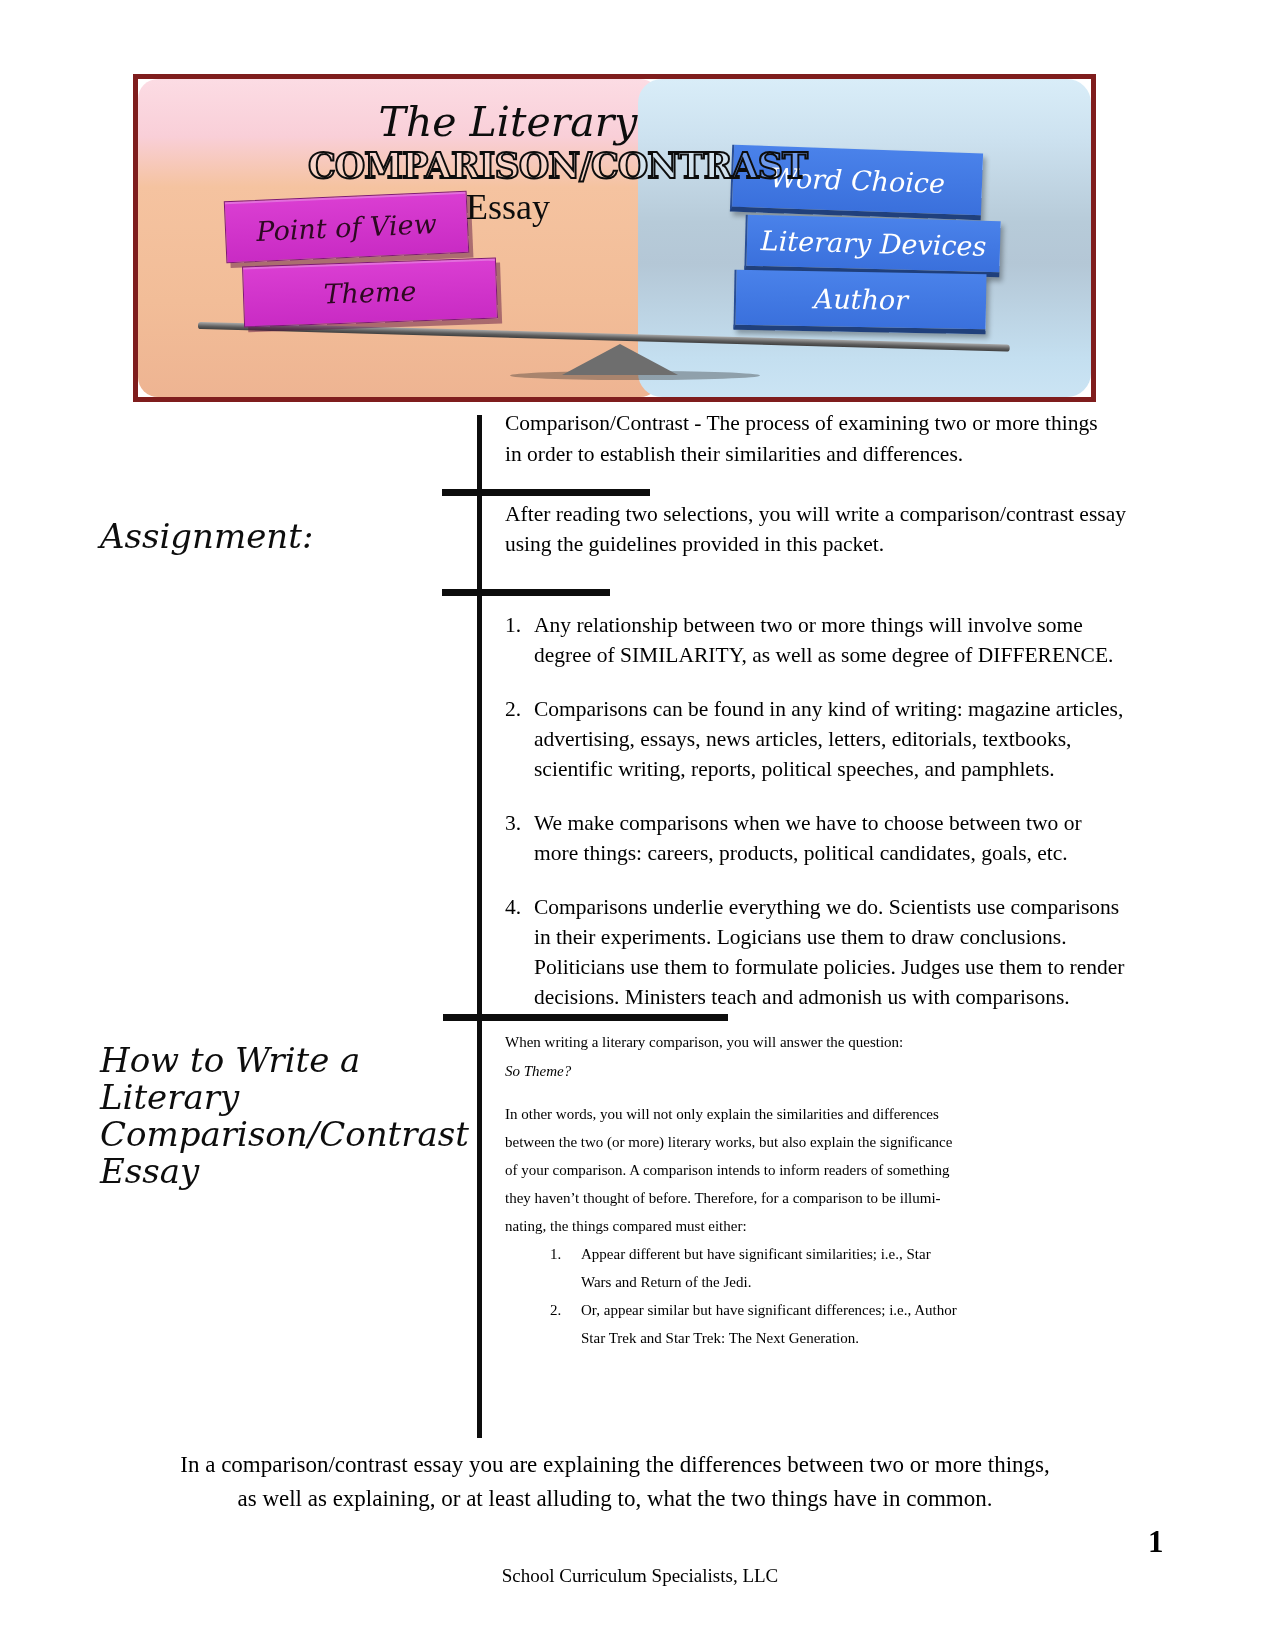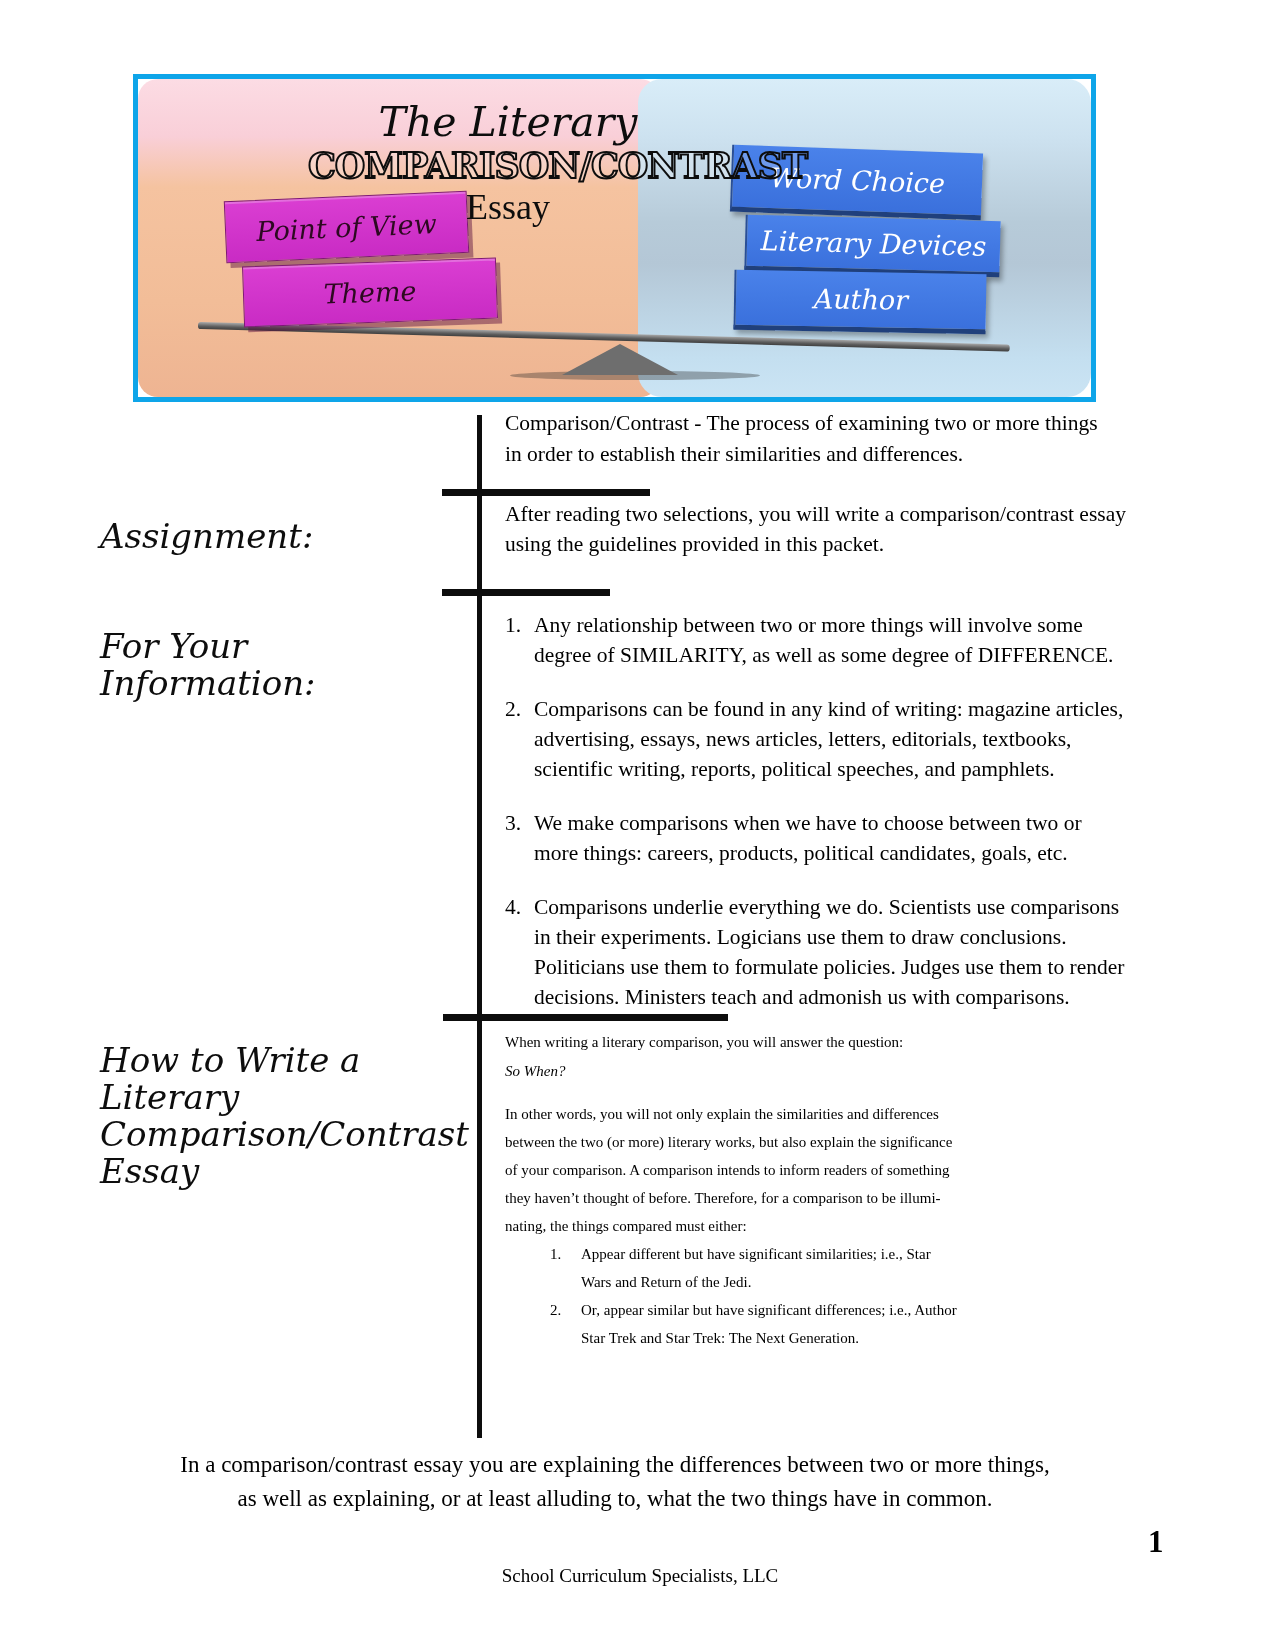--- a/index.html
+++ b/index.html
@@ -1,21 +1,21 @@
 <!DOCTYPE html>
 <html><head>
 <meta charset="utf-8">
 <style>
   html,body{margin:0;padding:0;background:#ffffff;}
   .page{position:relative;width:1275px;height:1650px;background:#ffffff;overflow:hidden;
         font-family:"Liberation Serif",serif;color:#000;}
 
   
   .banner{position:absolute;left:133px;top:74px;width:963px;height:328px;
-          border:5px solid #0ea5e9;box-sizing:border-box;background:#fff;}
+          border:5px solid #7f1d1d;box-sizing:border-box;background:#fff;}
   .banner-half{position:absolute;top:0;height:100%;}
   .banner-half.pink{left:0;width:522px;border-radius:20px;
       background:linear-gradient(180deg,#fcdce4 0%,#f9cfd8 18%,#f5c3a0 34%,#f2bd98 70%,#eeb492 100%);}
   .banner-half.blue{left:500px;width:453px;border-radius:24px;
       background:linear-gradient(180deg,#d9edf8 0%,#cde2f0 18%,#b7cbd9 45%,#b4c7d6 58%,#c4dff0 88%,#cbe4f4 100%);}
 
   .banner-title{position:absolute;left:170px;top:20px;width:400px;text-align:center;z-index:5;}
   .title-line1{font-family:"DejaVu Serif",serif;font-style:italic;font-size:41px;line-height:46px;color:#0d0d0d;}
   .title-line2{font-family:"DejaVu Serif",serif;font-weight:800;font-size:35px;line-height:42px;
                color:rgba(255,255,255,0.22);-webkit-text-stroke:2px #0d0d0d;letter-spacing:-1px;white-space:nowrap;}
@@ -110,22 +110,20 @@
     <div class="block blue blk-lit">Literary Devices</div>
     <div class="block blue blk-auth">Author</div>
   </div>
 
   <div class="vline"></div>
   <div class="hbar b1"></div>
   <div class="hbar b2"></div>
   <div class="hbar b3"></div>
 
   <div class="label lbl-assign">Assignment:</div>
-  <div class="label lbl-fyi">For Your
-Information:</div>
   <div class="label lbl-howto">How to Write a
 Literary
 Comparison/Contrast
 Essay</div>
 
   <div class="rtext assign-body">After reading two selections, you will write a comparison/contrast essay
 using the guidelines provided in this packet.</div>
   <div class="rtext def-body">Comparison/Contrast - The process of examining two or more things
 in order to establish their similarities and differences.</div>
 
@@ -150,21 +148,21 @@
       <span class="fyi-num">4.</span>
       <div class="fyi-text">Comparisons underlie everything we do. Scientists use comparisons
 in their experiments. Logicians use them to draw conclusions.
 Politicians use them to formulate policies. Judges use them to render
 decisions. Ministers teach and admonish us with comparisons.</div>
     </div>
   </div>
 
   <div class="howto">
     <div class="howto-intro">When writing a literary comparison, you will answer the question:</div>
-    <div class="howto-question">So When?</div>
+    <div class="howto-question">So Theme?</div>
     <div class="howto-body">In other words, you will not only explain the similarities and differences
 between the two (or more) literary works, but also explain the significance
 of your comparison.  A comparison intends to inform readers of something
 they haven’t thought of before. Therefore, for a comparison to be illumi-
 nating, the things compared must either:</div>
     <div class="sub-list">
       <div class="sub-item">
         <span class="sub-num">1.</span>
         <div class="sub-text">Appear different but have significant similarities; i.e., Star
 Wars and Return of the Jedi.</div>

